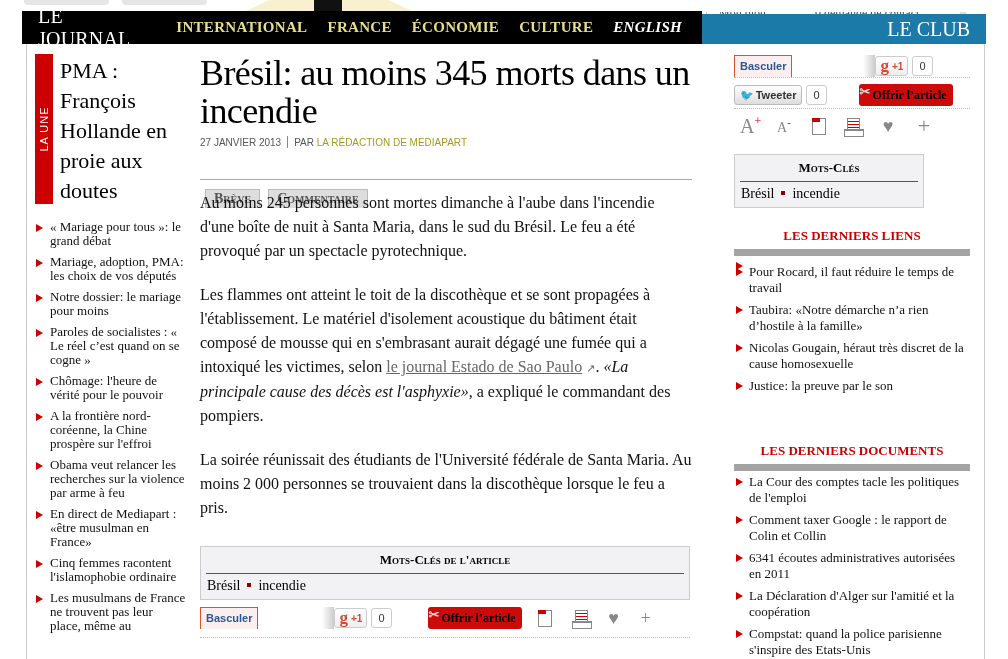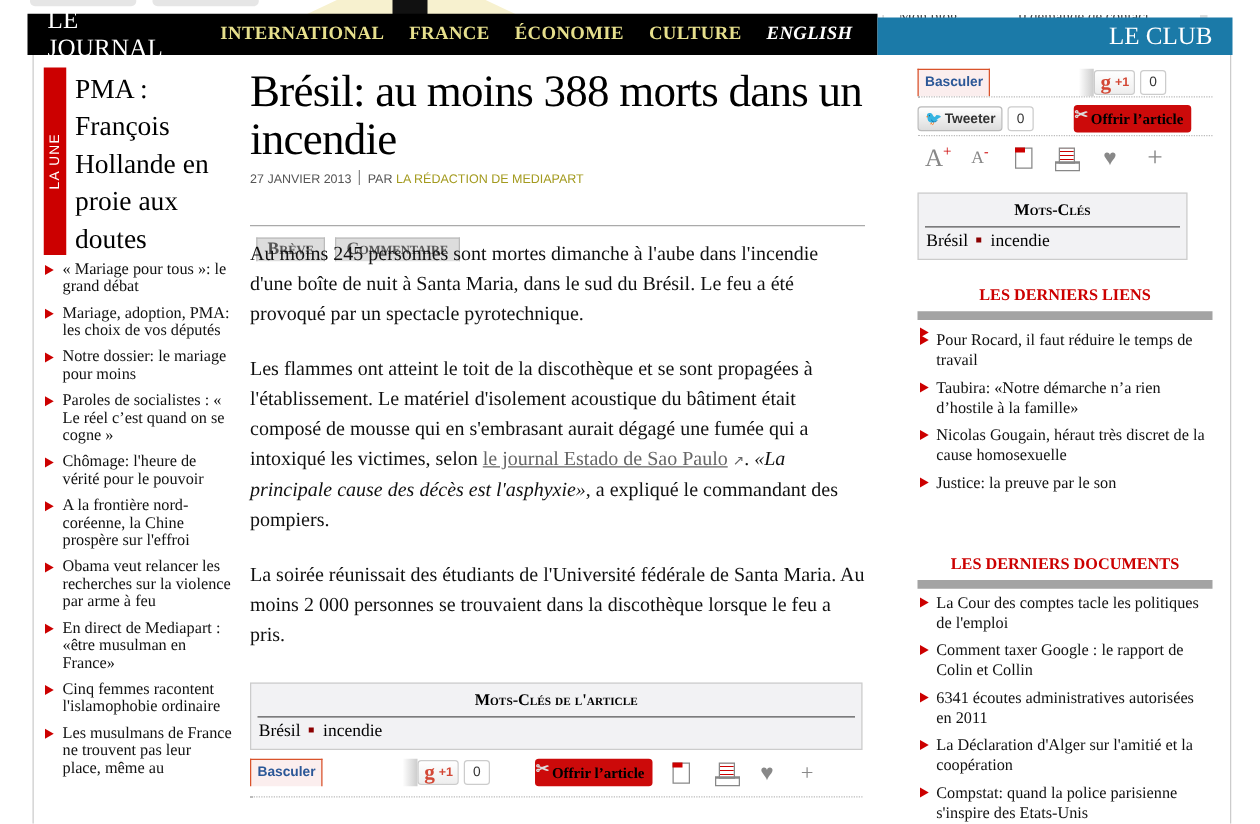--- a/index.html
+++ b/index.html
@@ -26,21 +26,21 @@
 
   
   .frame-left { position: absolute; left: 26px; top: 44px; width: 1px; height: 615px; background: #ccc; }
   .frame-right { position: absolute; left: 984px; top: 44px; width: 1px; height: 615px; background: #ccc; }
 
   
   .une { position: absolute; left: 35px; top: 54px; width: 153px; height: 150px; }
   .une-band { position: absolute; left: 0; top: 0; width: 18px; height: 150px; background: #c00; }
   .une-band span { position: absolute; left: 50%; top: 50%; transform: translate(-50%,-50%) rotate(-90deg); color: #fff; font-family: "Liberation Sans", sans-serif; font-size: 11px; letter-spacing: 1px; white-space: nowrap; }
   .une-title { position: absolute; left: 25px; top: 2px; width: 130px; font-size: 22px; line-height: 30px; color: #000; }
-  .left-list { position: absolute; left: 34px; top: 208px; width: 152px; list-style: none; }
+  .left-list { position: absolute; left: 34px; top: 220px; width: 152px; list-style: none; }
   .left-list li { position: relative; padding-left: 16px; font-size: 13px; line-height: 14px; margin-bottom: 7px; color: #111; }
   .arrow { position: absolute; left: 2px; top: 4px; width: 0; height: 0; border-top: 4px solid transparent; border-bottom: 4px solid transparent; border-left: 7px solid #c00; }
 
   
   .article { position: absolute; left: 200px; top: 54px; width: 492px; }
   .article h1 { font-weight: normal; font-size: 36px; line-height: 38px; letter-spacing: -0.6px; color: #000; }
   .byline { margin-top: 6px; font-family: "Liberation Sans", sans-serif; font-size: 10px; color: #555; }
   .byline .sep { display: inline-block; width: 1px; height: 12px; background: #888; vertical-align: -2px; margin: 0 6px; }
   .byline .author { color: #a39a1e; }
   .tabs { margin-top: 13px; height: 19px; border-bottom: 1px solid #aaa; padding-left: 5px; display: flex; gap: 8px; }
@@ -68,21 +68,21 @@
   .tweeter .bird { color: #2aa9e0; margin-right: 2px; }
   .tool-icon { color: #888; font-size: 18px; display: inline-block; width: 20px; text-align: center; }
   .icon-page { display:inline-block; width: 14px; height: 17px; border: 1px solid #888; position: relative; }
   .icon-page::before { content:""; position:absolute; left:-1px; top:-1px; width:8px; height:4px; background:#c00; }
   .icon-print { display:inline-block; width: 18px; height: 16px; position:relative; }
   .icon-print::before { content:""; position:absolute; left:3px; top:0; width:11px; height:11px; border:1px solid #888; background: repeating-linear-gradient(#fff 0 2px, #c00 2px 3px); }
   .icon-print::after { content:""; position:absolute; left:0; top:11px; width:18px; height:5px; border:1px solid #888; border-top:2px solid #888; }
   .dotted-line { position: absolute; height: 0; border-top: 1px dotted #bbb; }
 
   
-  .rkeywords { position: absolute; left: 734px; top: 154px; width: 216px; height: 54px; background: #f2f2f4; border: 1px solid #ccc; }
+  .rkeywords { position: absolute; left: 734px; top: 154px; width: 190px; height: 54px; background: #f2f2f4; border: 1px solid #ccc; }
   .rkeywords .kh { margin: 0 5px; text-align: center; font-weight: bold; font-variant: small-caps; font-size: 13px; line-height: 26px; border-bottom: 1px solid #555; }
   .rsec-title { position: absolute; left: 734px; width: 236px; text-align: center; color: #c00; font-weight: bold; font-size: 13px; padding-bottom: 5px; border-bottom: 7px solid #a3a3a3; }
   .right-list { position: absolute; left: 734px; width: 236px; list-style: none; }
   .right-list li { position: relative; padding-left: 15px; font-size: 13px; line-height: 16px; margin-bottom: 6px; color: #111; }
   .right-list .arrow { top: 4px; }
 </style>
 </head>
 <body>
 
 <div class="top-deco">
@@ -122,21 +122,21 @@
   <li><i class="arrow"></i><span>Paroles de socialistes : « Le réel c’est quand on se cogne »</span></li>
   <li><i class="arrow"></i><span>Chômage: l'heure de vérité pour le pouvoir</span></li>
   <li><i class="arrow"></i><span>A la frontière nord-coréenne, la Chine prospère sur l'effroi</span></li>
   <li><i class="arrow"></i><span>Obama veut relancer les recherches sur la violence par arme à feu</span></li>
   <li><i class="arrow"></i><span>En direct de Mediapart : «être musulman en France»</span></li>
   <li><i class="arrow"></i><span>Cinq femmes racontent l'islamophobie ordinaire</span></li>
   <li><i class="arrow"></i><span>Les musulmans de France ne trouvent pas leur place, même au</span></li>
 </ul>
 
 <div class="article">
-  <h1>Brésil: au moins 388 morts dans un incendie</h1>
+  <h1>Brésil: au moins 345 morts dans un incendie</h1>
   <div class="byline">
     <span>27 JANVIER 2013</span><span class="sep"></span><span>PAR</span>
     <span class="author">LA RÉDACTION DE MEDIAPART</span>
   </div>
   <div class="tabs">
     <span class="tab">Brève</span>
     <span class="tab">Commentaire</span>
   </div>
   <div class="body-text">
     <p>Au moins 245 personnes sont mortes dimanche à l'aube dans l'incendie d'une boîte de nuit à Santa Maria, dans le sud du Brésil. Le feu a été provoqué par un spectacle pyrotechnique.</p>

